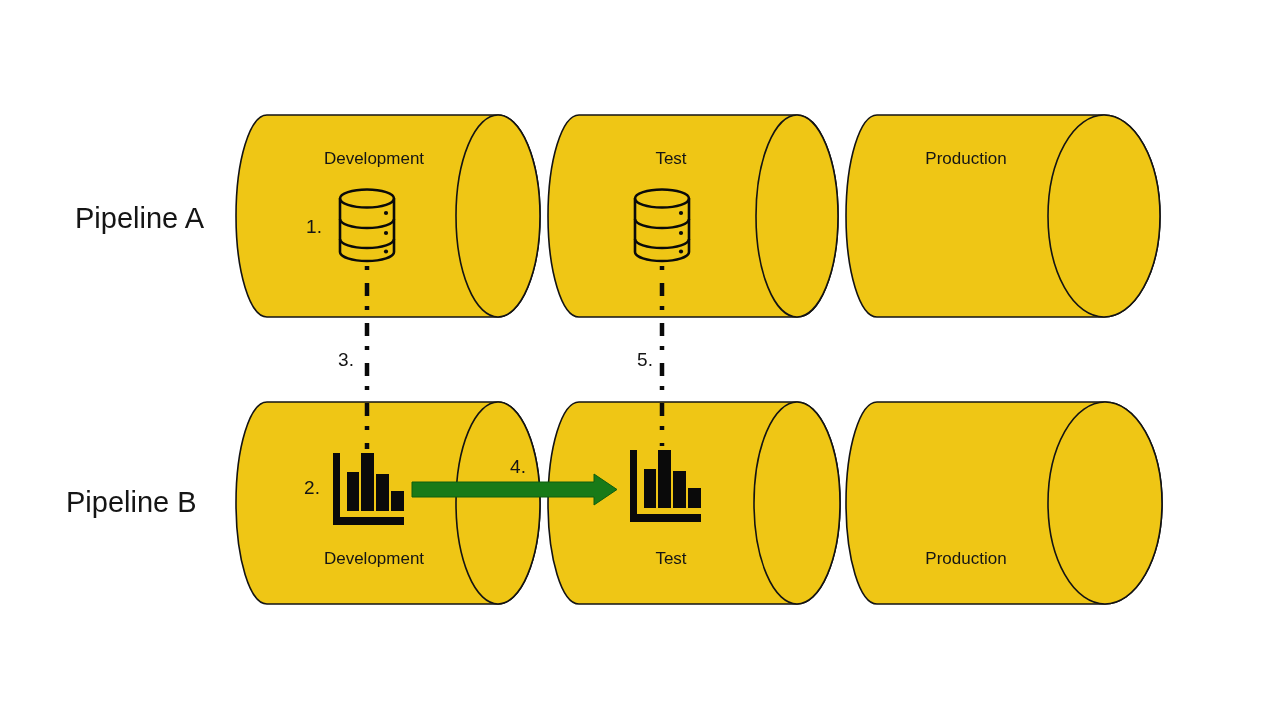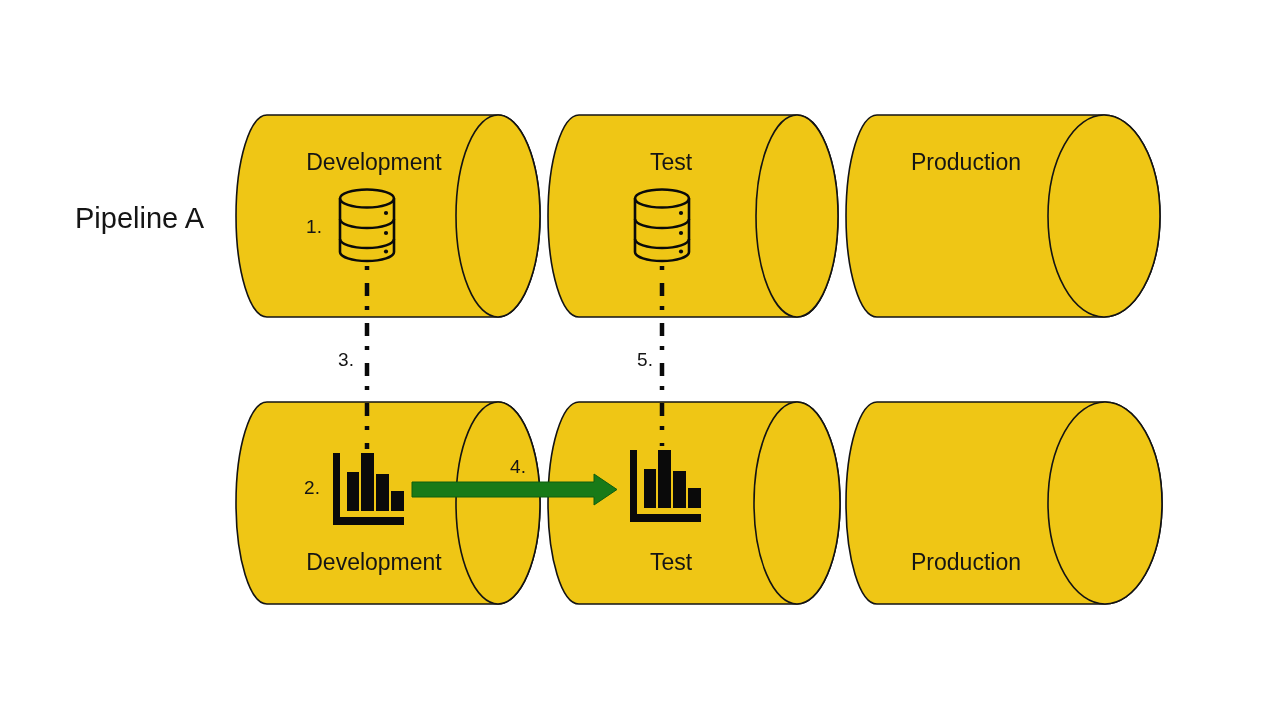--- a/index.html
+++ b/index.html
@@ -38,21 +38,21 @@
     stroke: var(--arrow-stroke, #0E5E0E);
     stroke-width: 1;
   }
   .t {
     position: absolute;
     color: var(--text-color, #151515);
     white-space: nowrap;
     line-height: 1.15;
   }
   .pipeline-name { font-size: 29px; }
-  .stage-label   { font-size: 23px; transform: translateX(-50%); }
+  .stage-label   { font-size: 17px; transform: translateX(-50%); }
   .step-num      { font-size: 19px; transform: translateX(-50%); }
 </style>
 </head>
 <body>
 
 <div class="slide">
 
   <svg class="diagram-svg" viewBox="0 0 1280 720">
     <defs>
       <g id="dbicon" fill="none" stroke="var(--icon-color,#0a0a0a)" stroke-width="2.6">
@@ -106,20 +106,21 @@
     <use href="#baricon" x="333" y="453"></use>
     <use href="#baricon" x="630" y="450"></use>
 
     <line class="dashed-line" x1="367" y1="266" x2="367" y2="449"></line>
     <line class="dashed-line" x1="662" y1="266" x2="662" y2="446"></line>
 
     <polygon class="arrow" points="412,482 594,482 594,474 617,489.5 594,505 594,497 412,497"></polygon>
   </svg>
 
   <div class="t pipeline-name" style="left:75px; top:202px;">Pipeline A</div>
+  <div class="t pipeline-name" style="left:66px; top:486px;">Pipeline B</div>
 
   <div class="t stage-label" style="left:374px; top:149px;">Development</div>
   <div class="t stage-label" style="left:671px; top:149px;">Test</div>
   <div class="t stage-label" style="left:966px; top:149px;">Production</div>
 
   <div class="t stage-label" style="left:374px; top:549px;">Development</div>
   <div class="t stage-label" style="left:671px; top:549px;">Test</div>
   <div class="t stage-label" style="left:966px; top:549px;">Production</div>
 
   <div class="t step-num" style="left:314px; top:216px;">1.</div>

